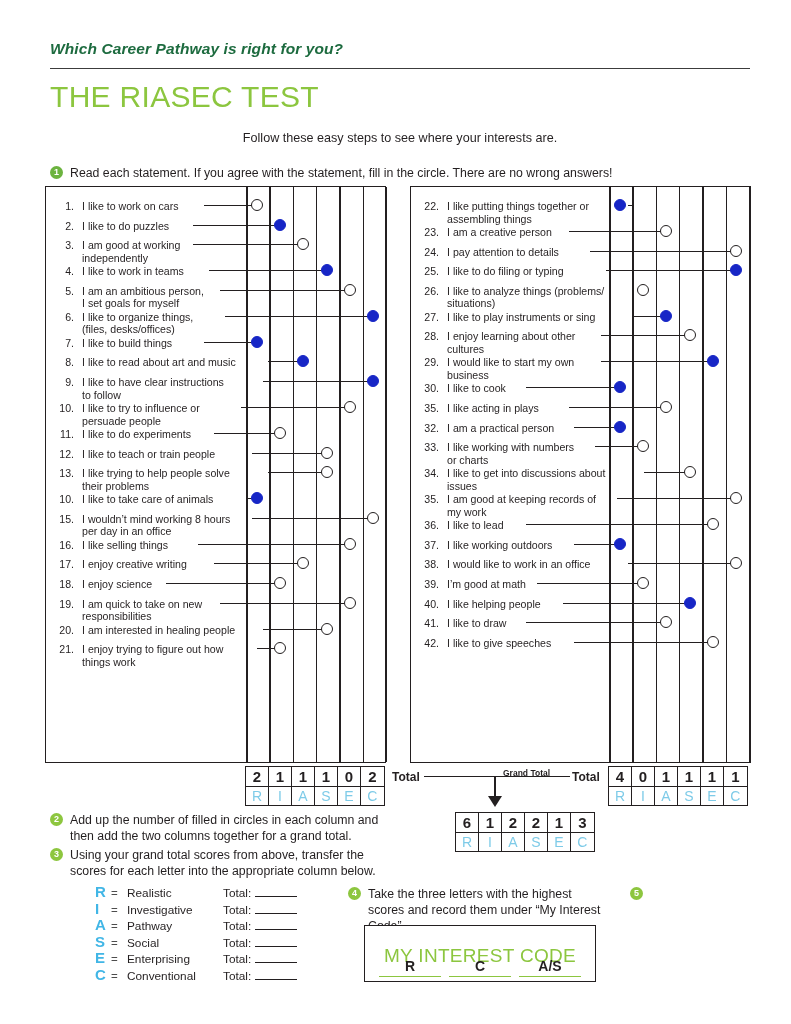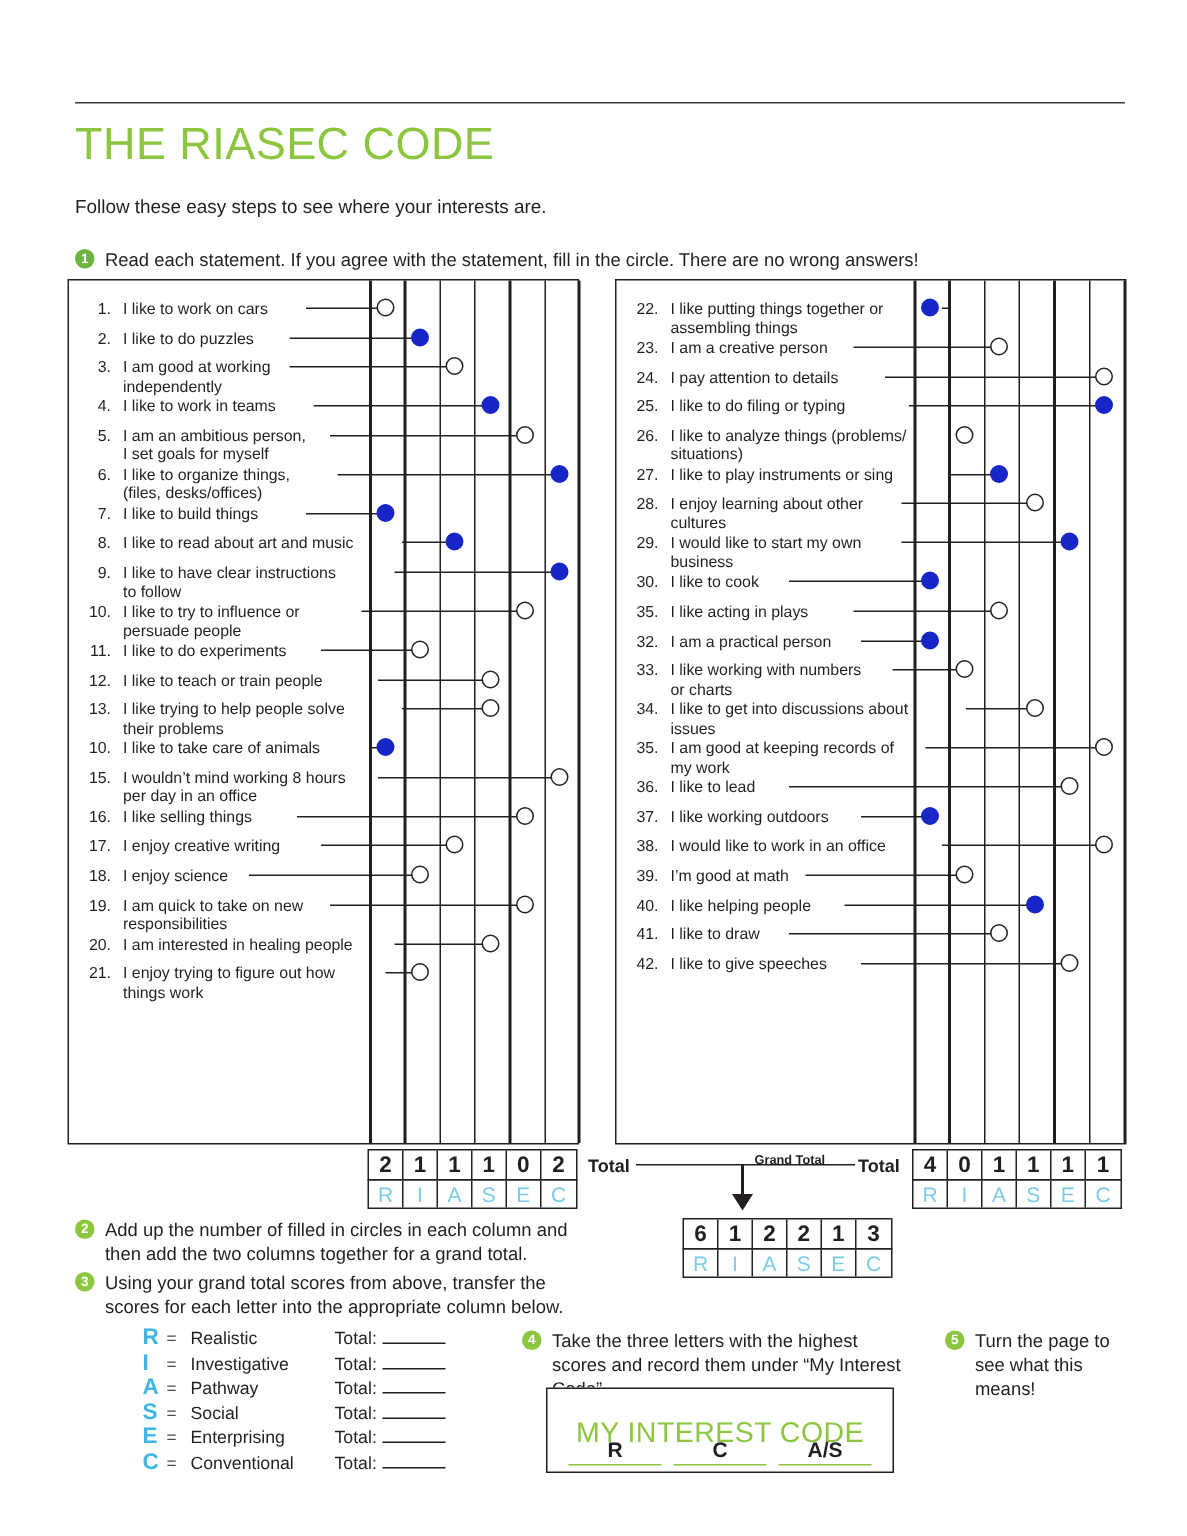--- a/index.html
+++ b/index.html
@@ -21,21 +21,21 @@
   }
   .kicker-rule {
     position:absolute; left:50px; top:68px; width:700px; height:1px;
     background:#3c3c3c;
   }
   .title {
     position:absolute; left:50px; top:80px; width:700px;
     font-size:30px; font-weight:normal; color:#8cc63f; letter-spacing:0.3px;
   }
   .lede {
-    position:absolute; left:50px; top:131px; width:700px; font-size:12.6px;
+    position:absolute; left:50px; top:131px; width:700px; font-size:12.6px;text-align:center;
   }
 
   
   .step-row { position:absolute; display:flex; align-items:flex-start; }
   .badge {
     width:13px; height:13px; border-radius:50%;
     background:#6cb33f; color:#ffffff;
     font-size:9px; font-weight:bold; line-height:13px; text-align:center;
     flex:0 0 13px; margin-top:1px;
   }
@@ -125,22 +125,23 @@
   .code-slot {
     width:62px; text-align:center; font-size:14px; font-weight:bold;
     border-bottom:1.6px solid #8cc63f; padding-bottom:2px;
   }
 </style>
 </head>
 <body>
 
 <div class="page">
 
+  <div class="kicker">Which Career Pathway is right for you?</div>
   <div class="kicker-rule"></div>
-  <div class="title">THE RIASEC CODE</div>
+  <div class="title">THE RIASEC TEST</div>
   <div class="lede">Follow these easy steps to see where your interests are.</div>
 
   <div class="step-row" id="step1" style="left:50px; top:165px; width:700px;">
     <div class="badge">1</div>
     <div class="step-text">Read each statement. If you agree with the statement, fill in the circle. There are no wrong answers!</div>
   </div>
 
   <div class="grid-box" id="left-grid" style="left: 45px; top: 186px; width: 341px; height: 577px;">
       <div class="col-line" style="left: 200px;"></div>
       <div class="col-line" style="left: 223.3px;"></div>
@@ -628,21 +629,20 @@
       </div>
     </div>
 
   <div class="step-row" style="left:348px; top:886px; width:255px;">
     <div class="badge pale">4</div>
     <div class="step-text">Take the three letters with the highest scores and record them under “My Interest Code”.</div>
   </div>
 
   <div class="step-row" style="left:630px; top:886px; width:125px;">
     <div class="badge pale">5</div>
-    <div class="step-text">Turn the page to see what this means!</div>
   </div>
 
   <div class="code-box">
     <div class="code-title">MY INTEREST CODE</div>
     <div class="code-slots" id="code-slots">
         <div class="code-slot">R</div>
         <div class="code-slot">C</div>
         <div class="code-slot">A/S</div>
       </div>
   </div>

